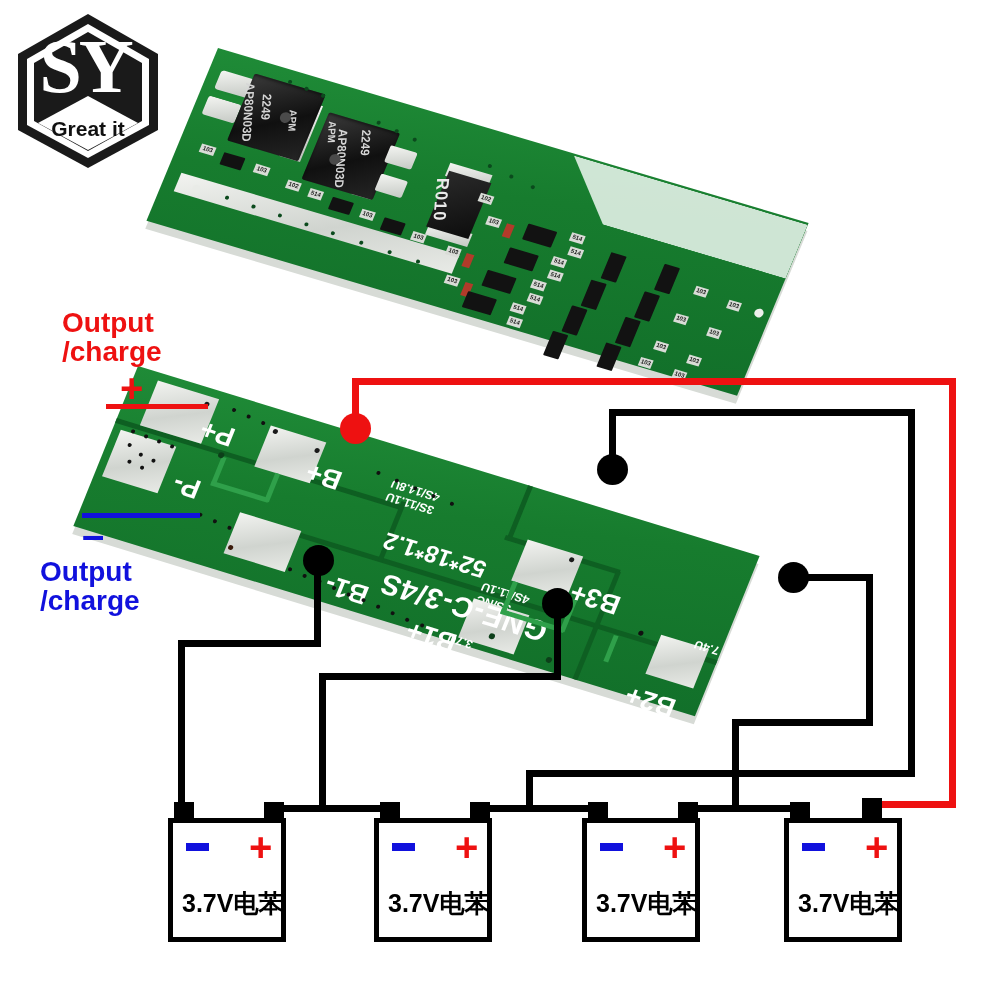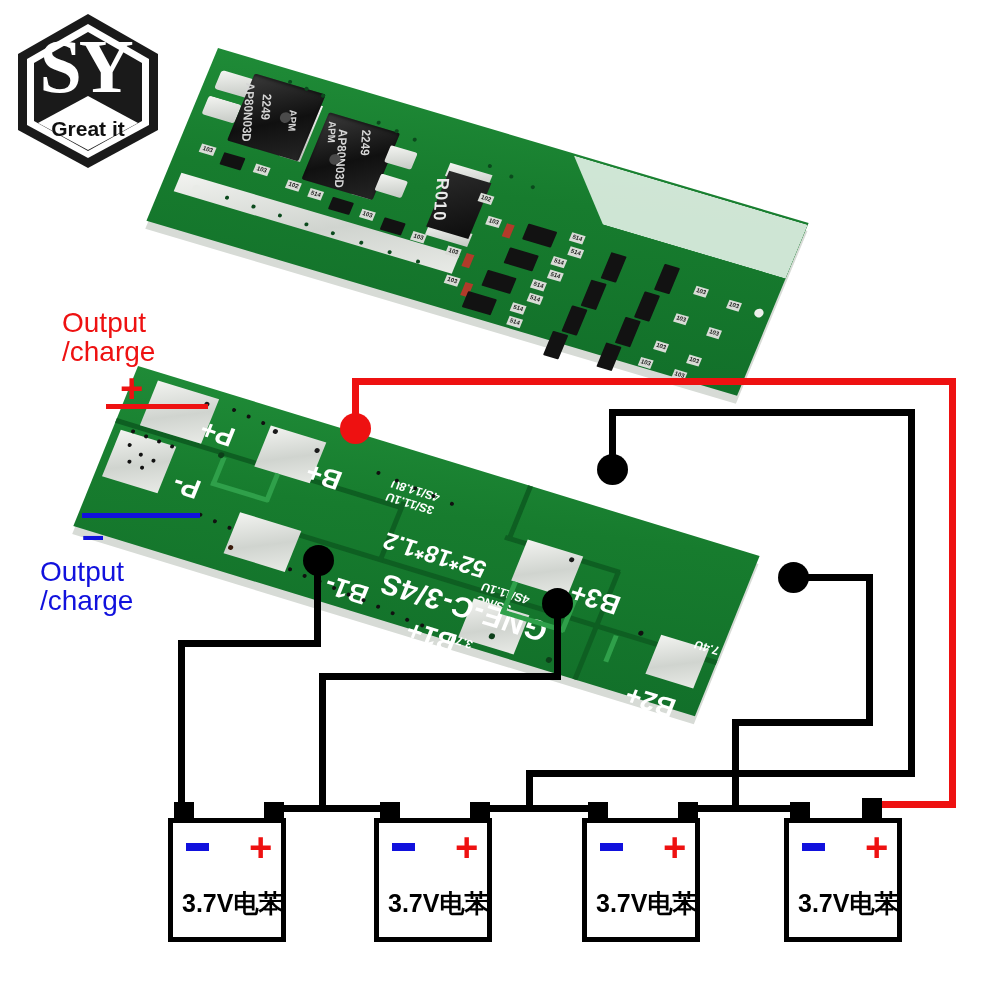--- a/index.html
+++ b/index.html
@@ -10,21 +10,21 @@
   .logo{position:absolute;left:8px;top:8px;width:160px;height:160px;}
   .logo svg{display:block;}
 
   
   .wire{position:absolute;background:#000;}
   .wire.red{background:#ee1111;}
   .node{position:absolute;border-radius:50%;background:#000;}
   .node.red{background:#ee1111;}
 
   
-  .lbl{position:absolute;font-weight:normal;line-height:1.05;white-space:pre;}
+  .lbl{position:absolute;font-weight:bold;line-height:1.05;white-space:pre;}
   .lbl.red{color:#ee1111;}
   .lbl.blue{color:#1111dd;}
   .plusglyph{position:absolute;font-weight:bold;}
   .leader{position:absolute;height:5px;}
 
   
   .cell{position:absolute;box-sizing:border-box;border:5px solid #000;background:#fff;}
   .cell-tab{position:absolute;background:#000;}
   .cell-minus{position:absolute;background:#1111dd;}
   .cell-plus{position:absolute;color:#ee1111;font-weight:bold;font-size:40px;line-height:1;}

